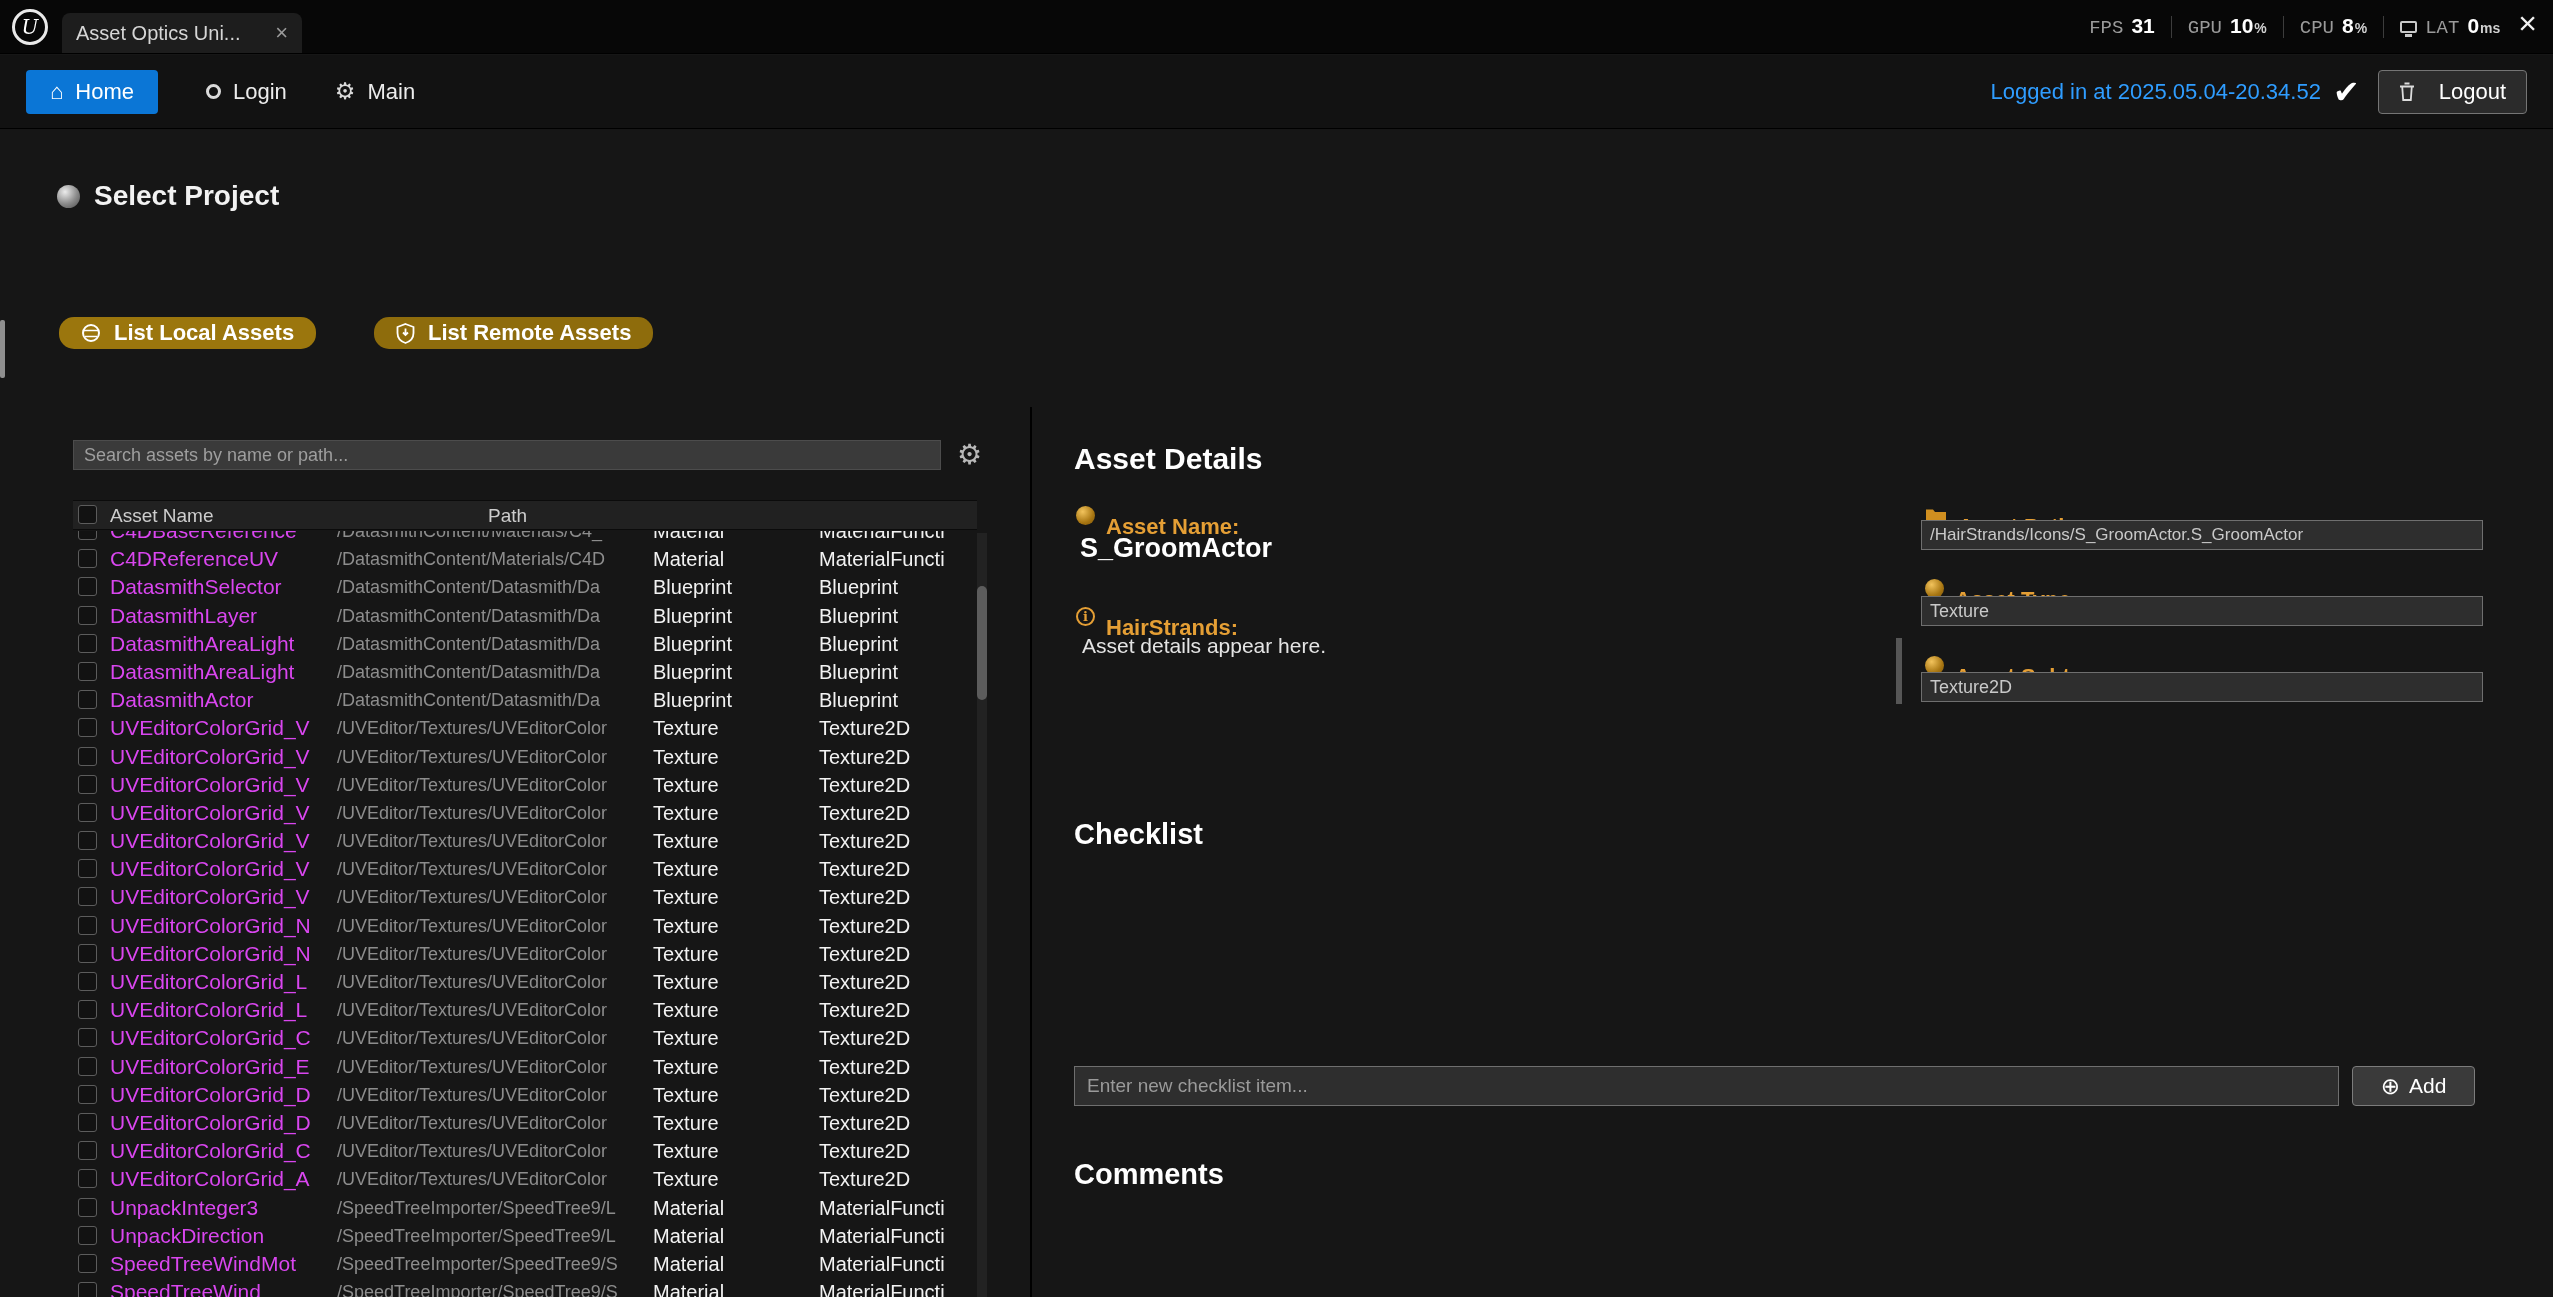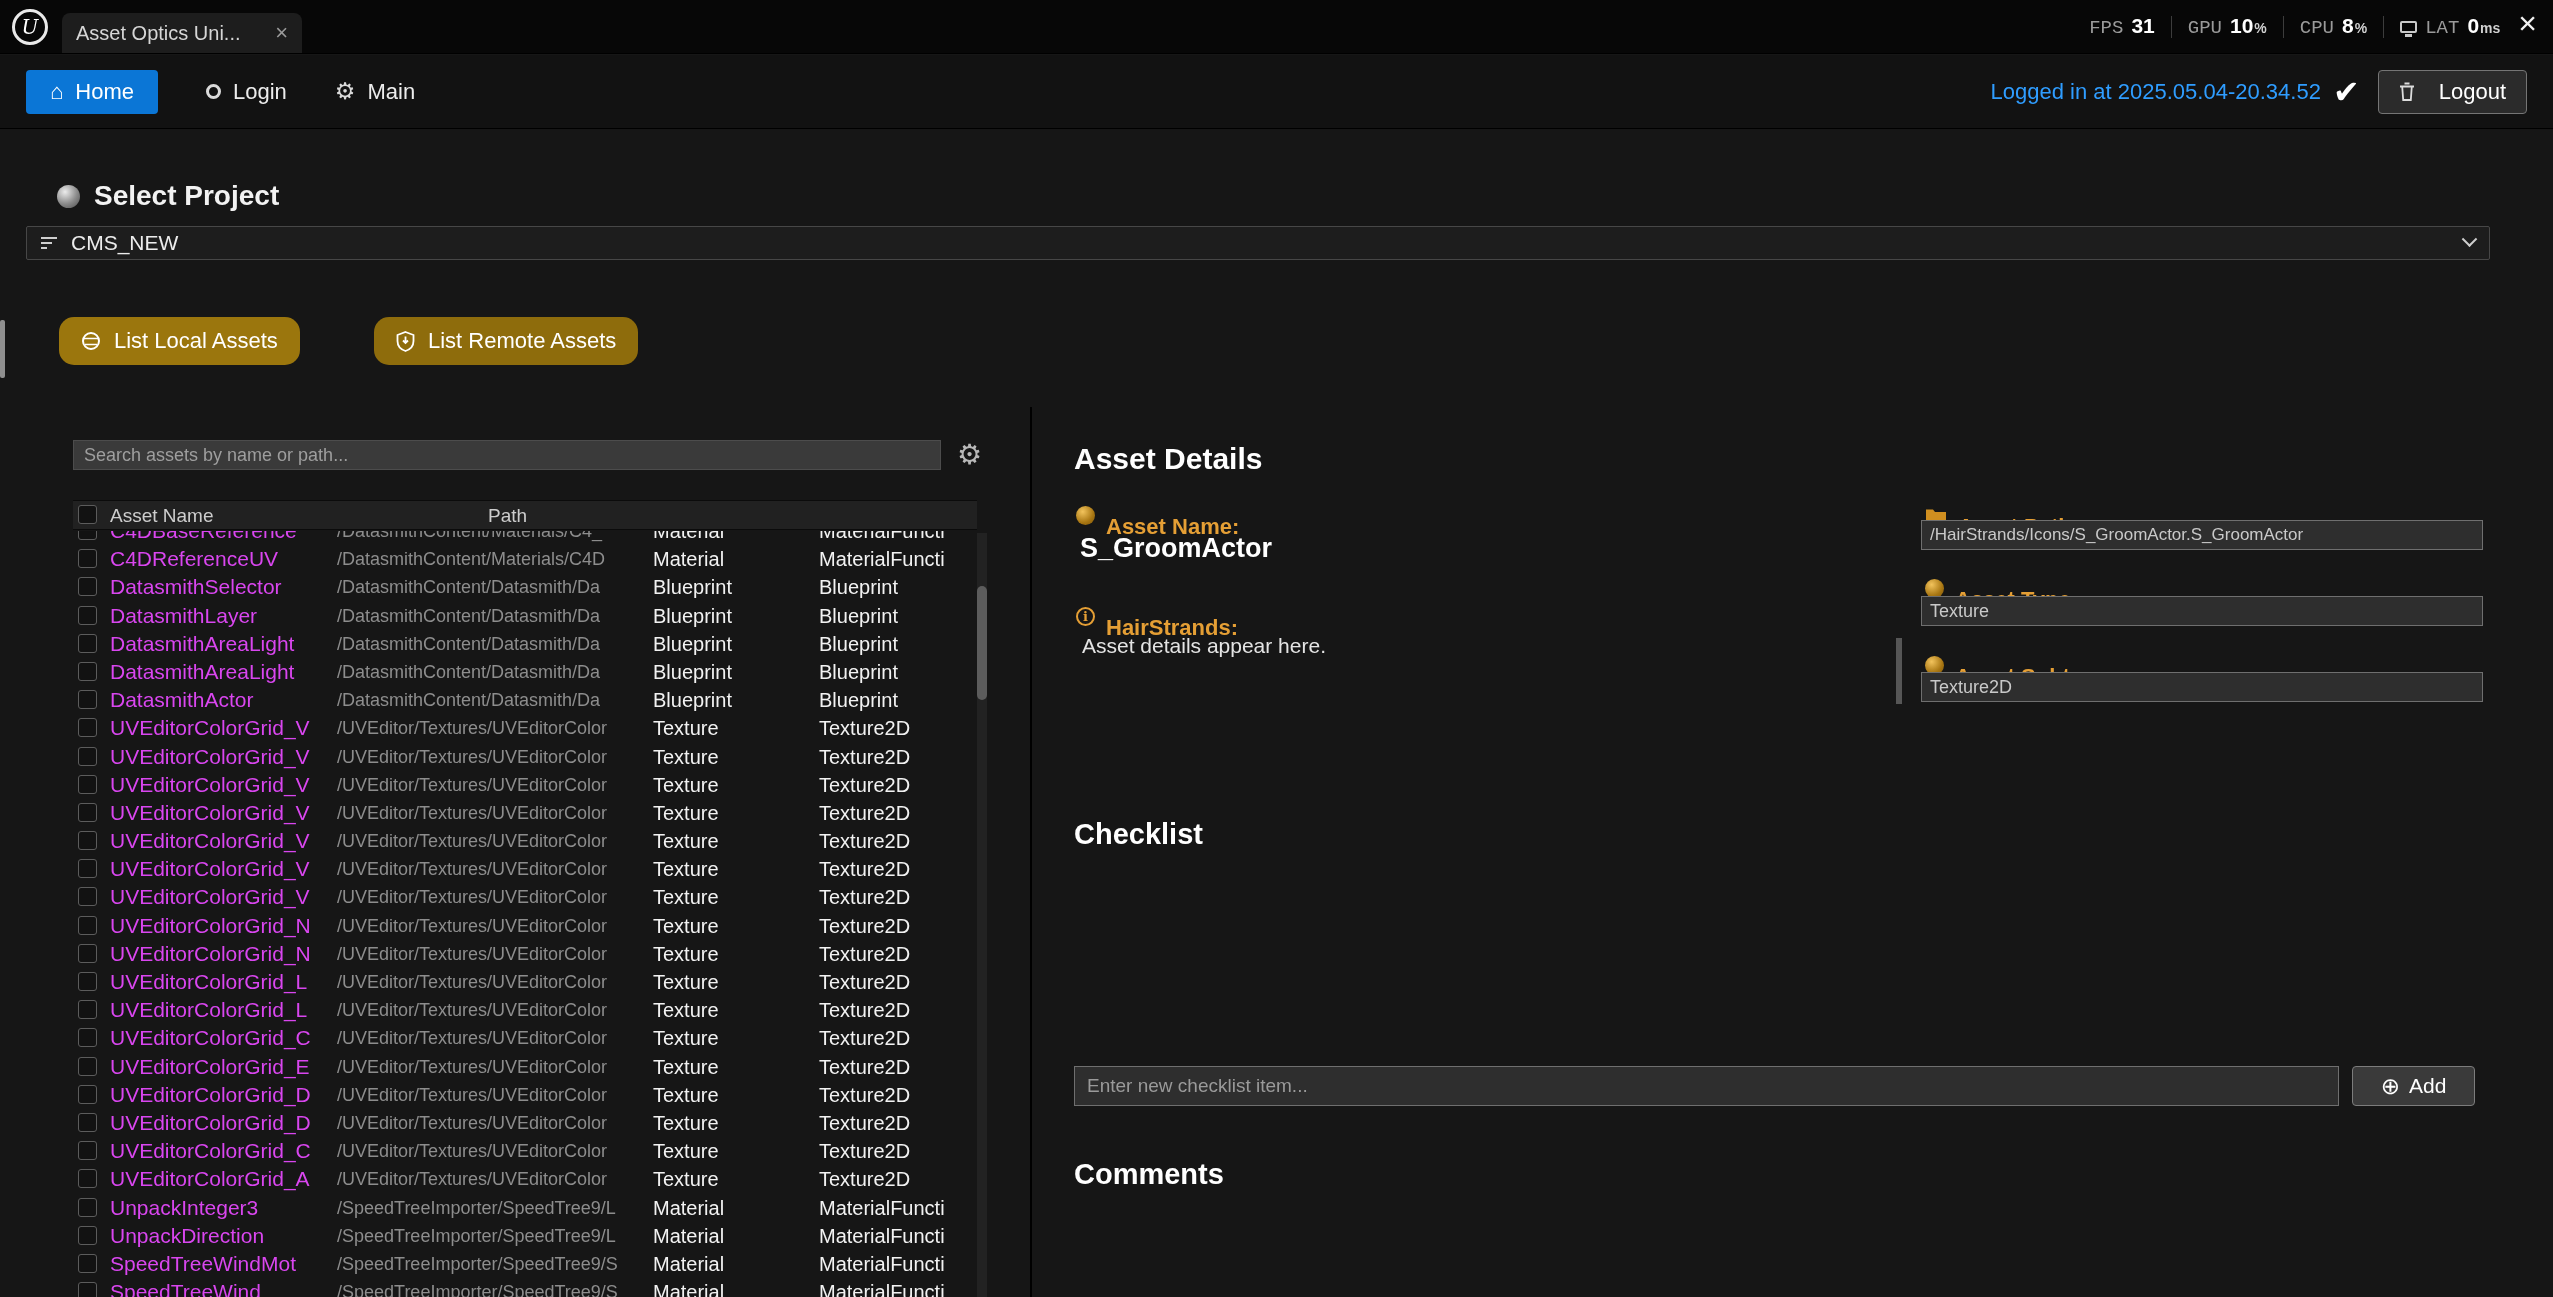--- a/index.html
+++ b/index.html
@@ -67,22 +67,22 @@
     display:flex; align-items:center; padding:0 14px; gap:14px;
   }
   .filter-icon { display:flex; flex-direction:column; gap:3px; }
   .filter-icon i { display:block; height:2px; background:#cfcfcf; }
   .filter-icon i:nth-child(1){width:16px;} .filter-icon i:nth-child(2){width:11px;} .filter-icon i:nth-child(3){width:6px;}
   .project-value { font-size:21px; color:#ececec; }
   .chevron { margin-left:auto; width:11px; height:11px; border-right:2px solid #cfcfcf; border-bottom:2px solid #cfcfcf;
     transform:rotate(45deg) translate(-3px,-3px); }
   
   .gold-btn {
-    position:absolute; top:317px; height:48px; padding:0 22px; border-radius:15px;
-    display:flex; align-items:center; gap:13px; color:#fff; font-size:22px;
+    position:absolute; top:317px; height:32px; padding:0 22px; border-radius:15px;
+    display:flex; align-items:center; gap:13px; color:#fff; font-size:22px;font-weight:bold;
   }
   .btn-local { left:59px; background:#9b760d; }
   .btn-remote { left:374px; background:#8e6c0c; }
   
   .search-row { position:absolute; left:73px; top:440px; display:flex; align-items:center; }
   .search-input {
     width:868px; height:30px; background:#3a3a3a; border:1px solid #4c4c4c;
     color:#e6e6e6; font-size:18px; font-family:"Liberation Sans", sans-serif; padding:0 10px; outline:none;
   }
   .search-input::placeholder { color:#9e9e9e; }
@@ -203,29 +203,20 @@
         <path d="M1 4.5 h14 M3.2 4.5 l1 13.5 h7.6 l1 -13.5 M5.5 1.5 h5" stroke="#ddd" stroke-width="1.8" fill="none"></path>
       </svg>
       <span>Logout</span>
     </div>
   </div>
 
   <div class="project-heading">
     <span class="project-icon"></span>
     <span class="project-heading-text">Select Project</span>
   </div>
-  <div class="project-select">
-    <span class="filter-icon">
-        <i></i>
-        <i></i>
-        <i></i>
-      </span>
-    <span class="project-value">CMS_NEW</span>
-    <span class="chevron"></span>
-  </div>
 
   <div class="gold-btn btn-local">
     <svg width="20" height="20" viewBox="0 0 20 20">
       <circle cx="10" cy="10" r="8" stroke="#fff" stroke-width="2" fill="none"></circle>
       <path d="M2.5 7.5 h15 M4 13.5 h12" stroke="#fff" stroke-width="1.6" fill="none"></path>
     </svg>
     <span>List Local Assets</span>
   </div>
   <div class="gold-btn btn-remote">
     <svg width="19" height="21" viewBox="0 0 18 21">

